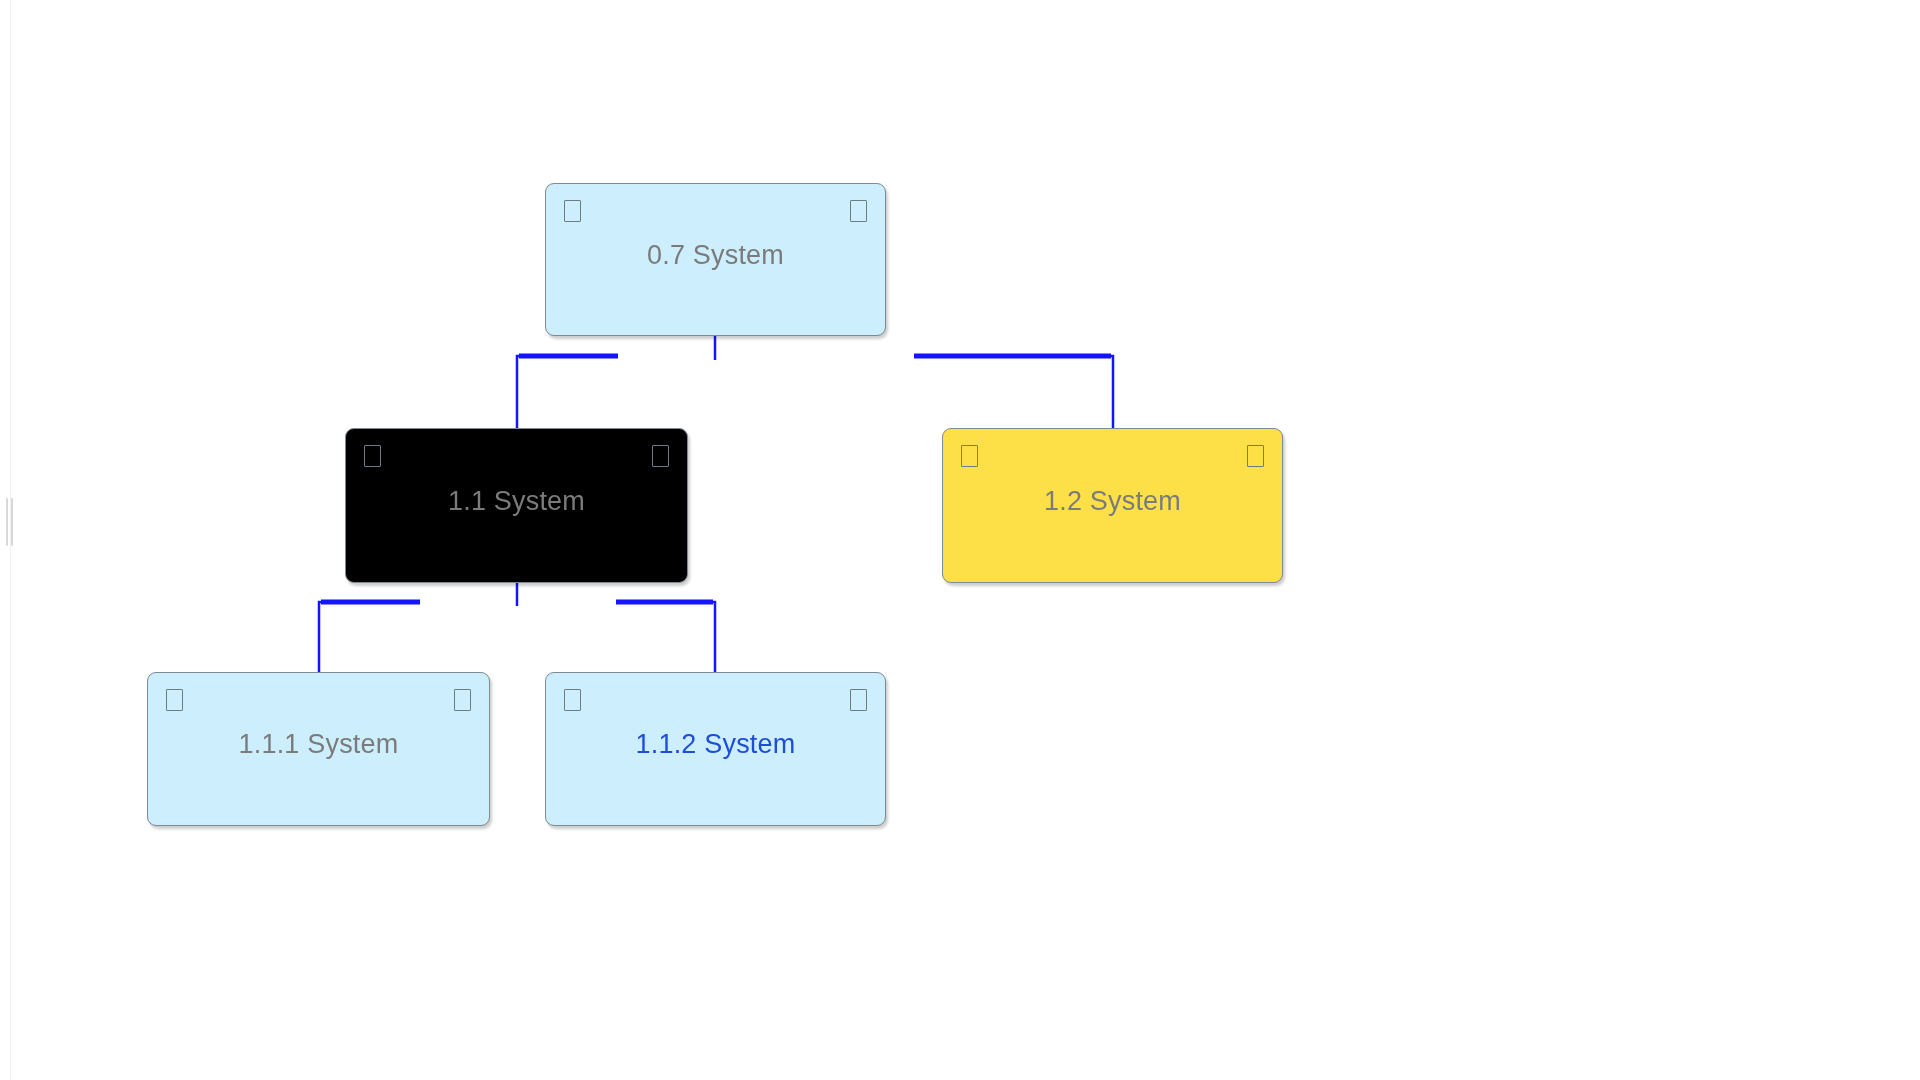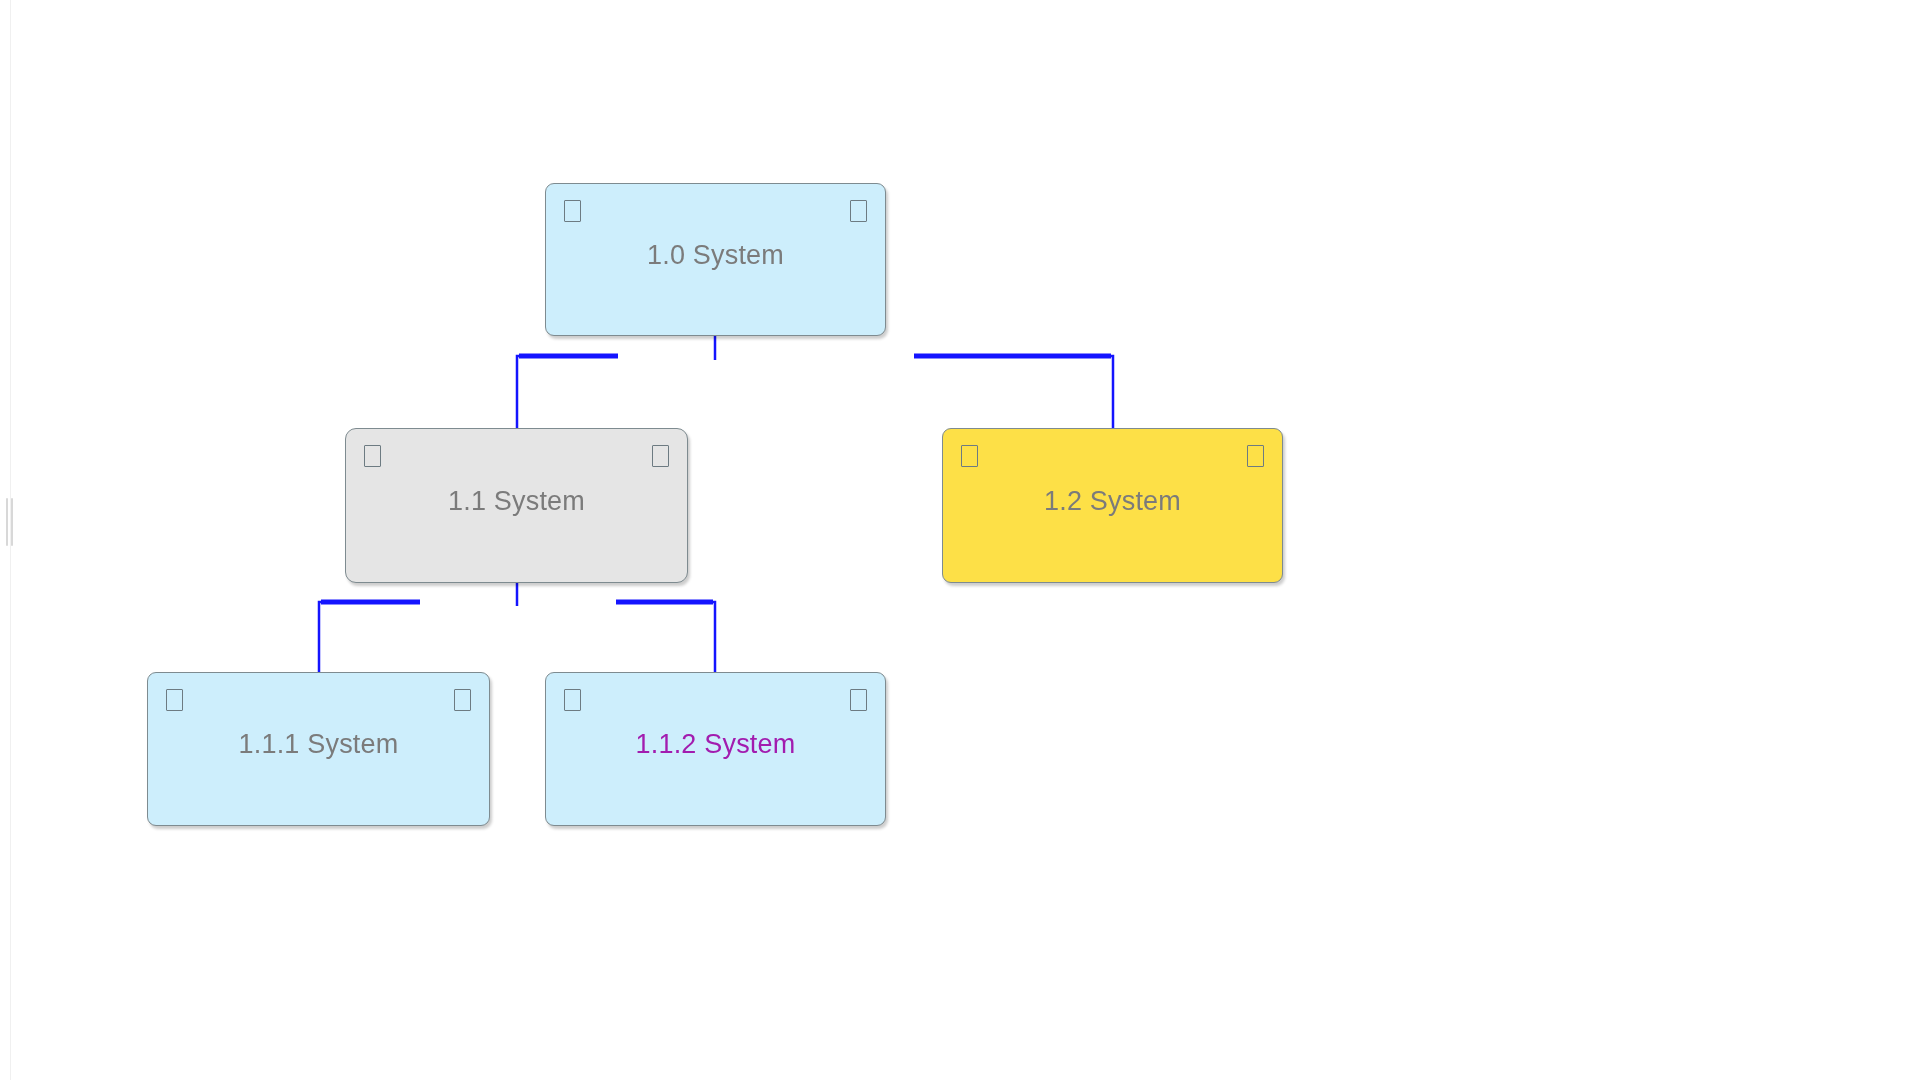--- a/index.html
+++ b/index.html
@@ -133,40 +133,40 @@
     <path d="M 418 602 L 319 602 L 319 672" fill="none" stroke="#1414ff" stroke-width="2.5" stroke-linejoin="miter"></path>
     <path d="M 420 602 L 321 602" fill="none" stroke="#1414ff" stroke-width="5"></path>
 
     <path d="M 616 602 L 715 602 L 715 672" fill="none" stroke="#1414ff" stroke-width="2.5" stroke-linejoin="miter"></path>
     <path d="M 616 602 L 713 602" fill="none" stroke="#1414ff" stroke-width="5"></path>
   </svg>
 
   <div class="node tall" id="node-0" style="left: 545px; top: 183px; width: 341px; height: 153px; background: rgb(205, 238, 252); border-color: rgb(126, 139, 144);">
     <span class="node-icon left" style="border-color: rgb(109, 123, 130);"></span>
     <span class="node-icon right" style="border-color: rgb(109, 123, 130);"></span>
-    <div class="node-label" style="color: rgb(123, 123, 123);">1.0 System</div>
+    <div class="node-label" style="color: rgb(123, 123, 123);">0.7 System</div>
   </div>
 
-  <div class="node tall" id="node-1" style="left: 345px; top: 428px; width: 343px; height: 155px; background: #e5e5e5; border-color: rgb(126, 139, 144); border-radius: 11px;">
+  <div class="node tall" id="node-1" style="left: 345px; top: 428px; width: 343px; height: 155px; background: #000000; border-color: rgb(126, 139, 144);">
     <span class="node-icon left" style="border-color: rgb(109, 123, 130);"></span>
     <span class="node-icon right" style="border-color: rgb(109, 123, 130);"></span>
     <div class="node-label" style="color: rgb(123, 123, 123);">1.1 System</div>
   </div>
 
   <div class="node tall" id="node-2" style="left: 942px; top: 428px; width: 341px; height: 155px; background: #fde047; border-color: rgb(126, 139, 144);">
     <span class="node-icon left" style="border-color: rgb(109, 123, 130);"></span>
     <span class="node-icon right" style="border-color: rgb(109, 123, 130);"></span>
     <div class="node-label" style="color: rgb(123, 123, 123);">1.2 System</div>
   </div>
 
   <div class="node tall" id="node-3" style="left: 147px; top: 672px; width: 343px; height: 154px; background: rgb(205, 238, 252); border-color: rgb(126, 139, 144);">
     <span class="node-icon left" style="border-color: rgb(109, 123, 130);"></span>
     <span class="node-icon right" style="border-color: rgb(109, 123, 130);"></span>
     <div class="node-label" style="color: rgb(123, 123, 123);">1.1.1 System</div>
   </div>
 
   <div class="node tall" id="node-4" style="left: 545px; top: 672px; width: 341px; height: 154px; background: rgb(205, 238, 252); border-color: rgb(126, 139, 144);">
     <span class="node-icon left" style="border-color: rgb(109, 123, 130);"></span>
     <span class="node-icon right" style="border-color: rgb(109, 123, 130);"></span>
-    <div class="node-label" style="color: #a21caf;">1.1.2 System</div>
+    <div class="node-label" style="color: #1d4ed8;">1.1.2 System</div>
   </div>
 
 </div>
 
 </body></html>

